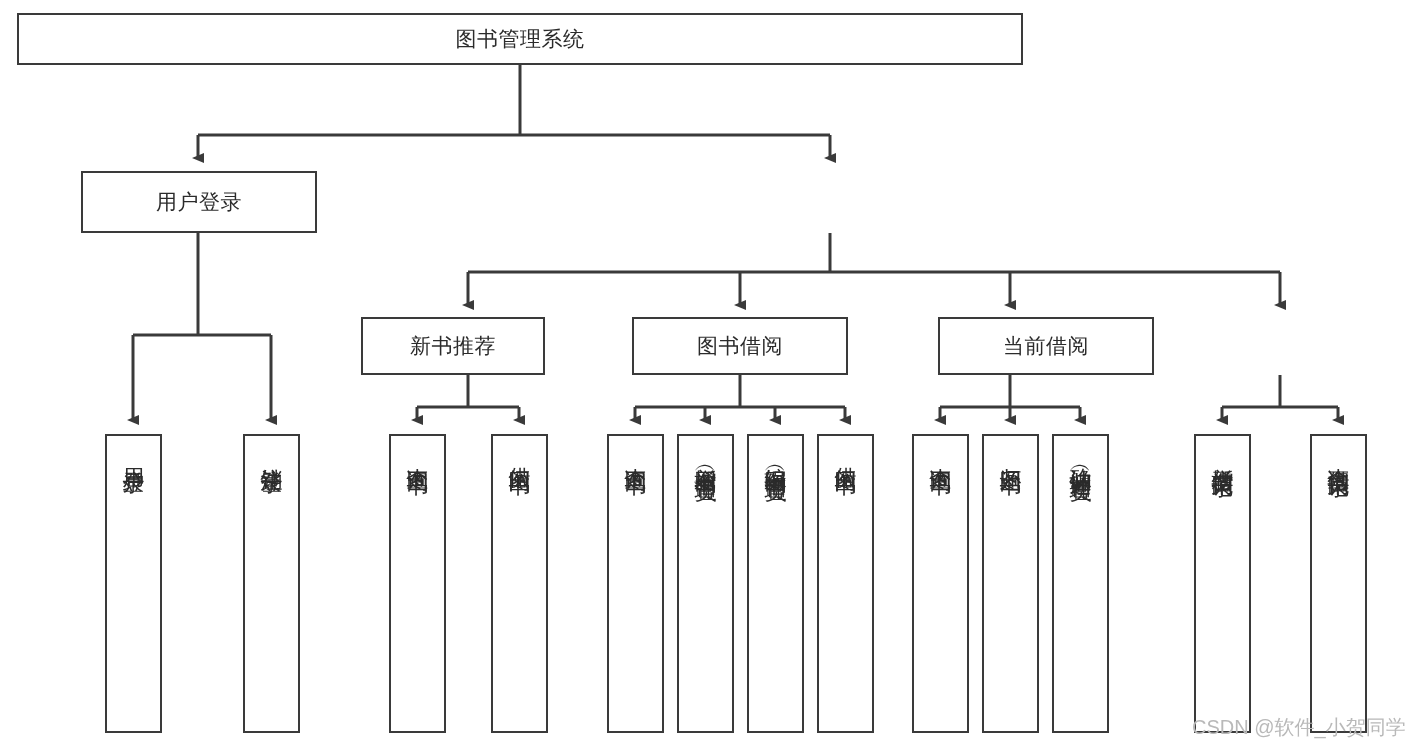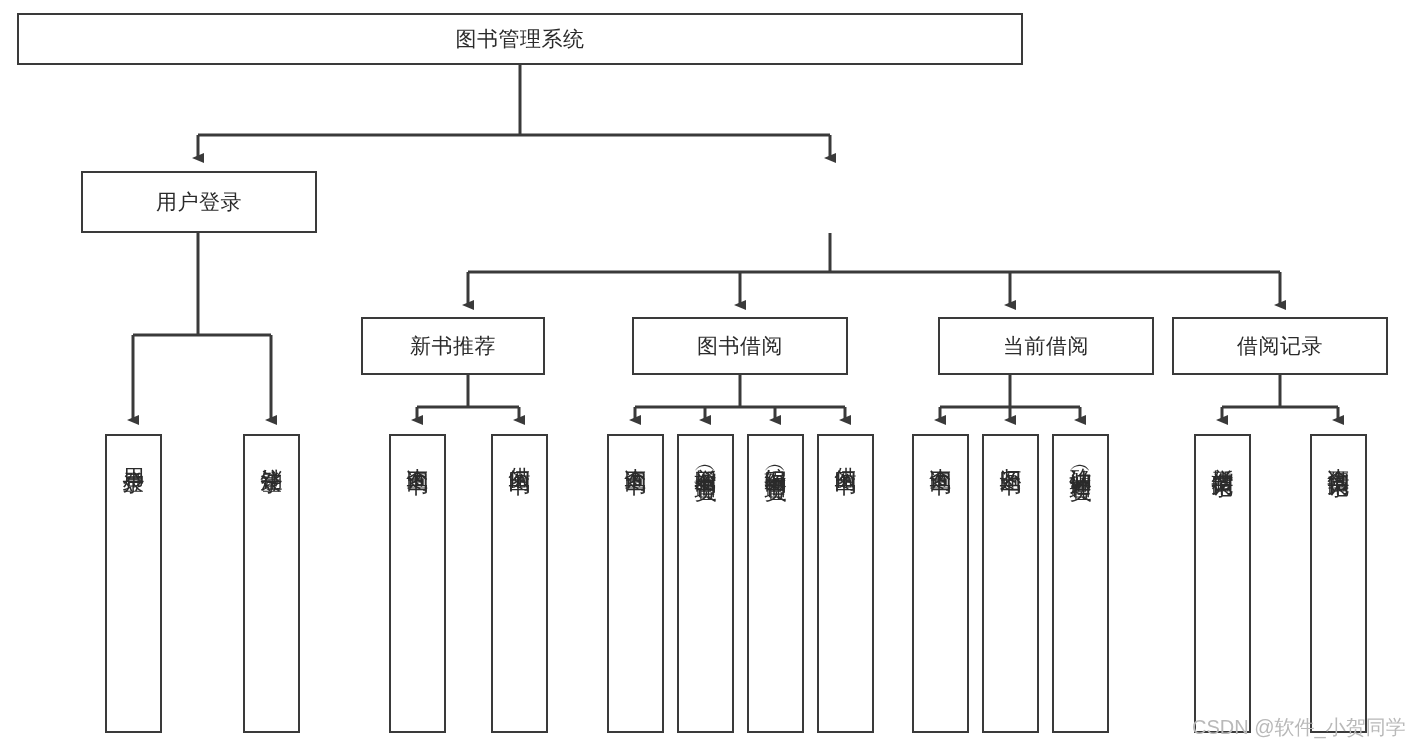--- a/index.html
+++ b/index.html
@@ -138,23 +138,20 @@
   </div>
 
   <div class="node horiz" style="left:632px; top:317px; width:216px; height:58px;align-items:center;">
     <span class="lbl">图书借阅</span>
   </div>
 
   <div class="node horiz" style="left:902px; top:317px; width:216px; height:58px;margin-left:36px;">
     <span class="lbl">当前借阅</span>
   </div>
 
-  <div class="node horiz" style="left:1172px; top:317px; width:216px; height:58px;">
-    <span class="lbl">借阅记录</span>
-  </div>
 
   <div class="node vert" style="left:105px; top:434px; width:57px; height:299px;">
     <span class="lbl">用户登录</span>
   </div>
 
   <div class="node vert" style="left:243px; top:434px; width:57px; height:299px;">
     <span class="lbl">注销登录</span>
   </div>
 
   <div class="node vert" style="left:389px; top:434px; width:57px; height:299px;">

